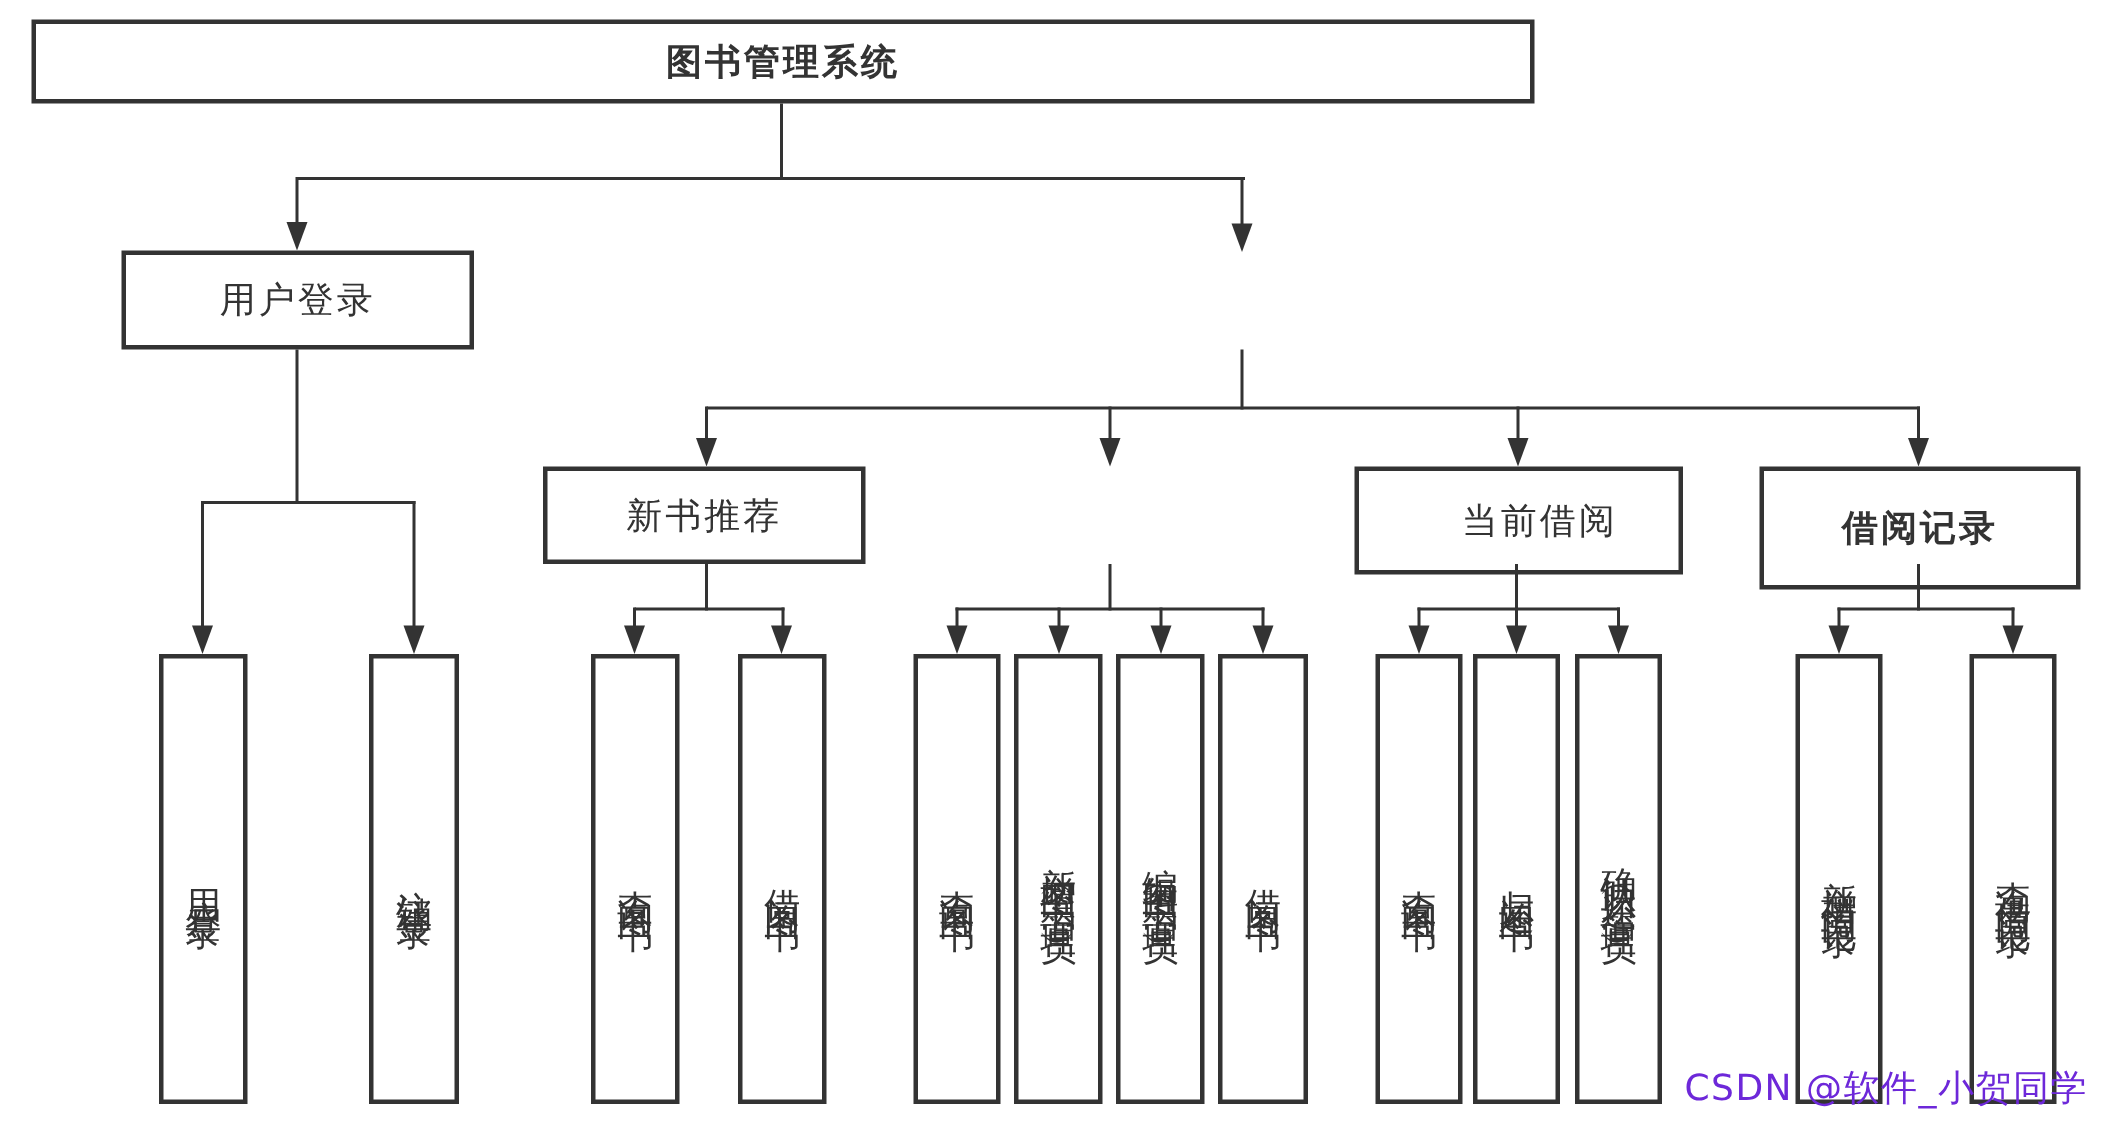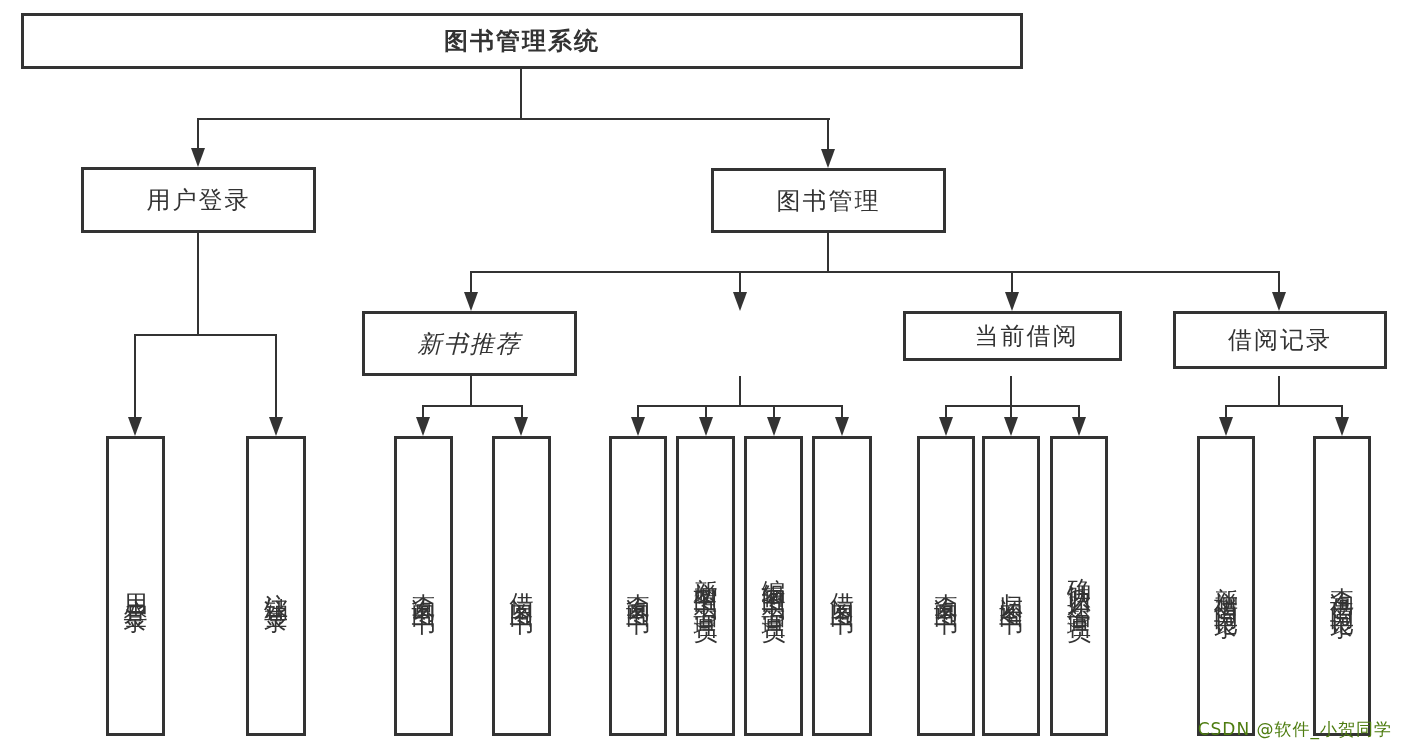--- a/index.html
+++ b/index.html
@@ -31,22 +31,22 @@
   .arr {
     position:absolute;
     width:0; height:0;
     border-left:7px solid transparent;
     border-right:7px solid transparent;
     border-top:19px solid #333333;
   }
   .watermark {
     position:absolute;
     right:13px; bottom:6px;
-    color:#4d7c0f;
-    font-size:17px;
+    color:#6d28d9;
+    font-size:24px;
     letter-spacing:1px;
     z-index:10;
     white-space:nowrap;
   }
 </style>
 </head>
 <body>
 
 <div id="canvas">
 
@@ -57,49 +57,46 @@
   <div class="line" style="left:520px; top:69px; width:2px; height:51px;"></div>
   <div class="line" style="left:198px; top:118px; width:632px; height:2px;"></div>
   <div class="line" style="left:197px; top:118px; width:2px; height:34px;"></div>
   <div class="line" style="left:827px; top:118px; width:2px; height:34px;"></div>
   <div class="arr" style="left:191px; top:148px;"></div>
   <div class="arr" style="left:821px; top:149px;"></div>
 
   <div class="box" style="left:81px; top:167px; width:235px; height:66px;">
     <span>用户登录</span>
   </div>
-  <div class="box" style="left:711px; top:168px; width:235px; height:65px;">
-    <span>图书管理</span>
-  </div>
 
   <div class="line" style="left:197px; top:233px; width:2px; height:103px;"></div>
   <div class="line" style="left:134px; top:334px; width:143px; height:2px;"></div>
   <div class="line" style="left:134px; top:334px; width:2px; height:87px;"></div>
   <div class="line" style="left:275px; top:334px; width:2px; height:87px;"></div>
   <div class="arr" style="left:128px; top:417px;"></div>
   <div class="arr" style="left:269px; top:417px;"></div>
 
   <div class="line" style="left:827px; top:233px; width:2px; height:40px;"></div>
   <div class="line" style="left:471px; top:271px; width:809px; height:2px;"></div>
   <div class="line" style="left:470px; top:271px; width:2px; height:25px;"></div>
   <div class="line" style="left:739px; top:271px; width:2px; height:25px;"></div>
   <div class="line" style="left:1011px; top:271px; width:2px; height:25px;"></div>
   <div class="line" style="left:1278px; top:271px; width:2px; height:25px;"></div>
   <div class="arr" style="left:464px; top:292px;"></div>
   <div class="arr" style="left:733px; top:292px;"></div>
   <div class="arr" style="left:1005px; top:292px;"></div>
   <div class="arr" style="left:1272px; top:292px;"></div>
 
-  <div class="box" style="left:362px; top:311px; width:215px; height:65px;font-style:italic;">
+  <div class="box" style="left:362px; top:311px; width:215px; height:65px;">
     <span>新书推荐</span>
   </div>
-  <div class="box" style="left:903px; top:311px; width:219px; height:50px;padding-left:28px;">
+  <div class="box" style="left:903px; top:311px; width:219px; height:72px;padding-left:28px;">
     <span>当前借阅</span>
   </div>
-  <div class="box" style="left:1173px; top:311px; width:214px; height:58px;">
+  <div class="box" style="left:1173px; top:311px; width:214px; height:82px;font-weight:bold;">
     <span>借阅记录</span>
   </div>
 
   <div class="line" style="left:470px; top:376px; width:2px; height:31px;"></div>
   <div class="line" style="left:423px; top:405px; width:100px; height:2px;"></div>
   <div class="line" style="left:422px; top:405px; width:2px; height:16px;"></div>
   <div class="line" style="left:521px; top:405px; width:2px; height:16px;"></div>
   <div class="arr" style="left:416px; top:417px;"></div>
   <div class="arr" style="left:514px; top:417px;"></div>
 

